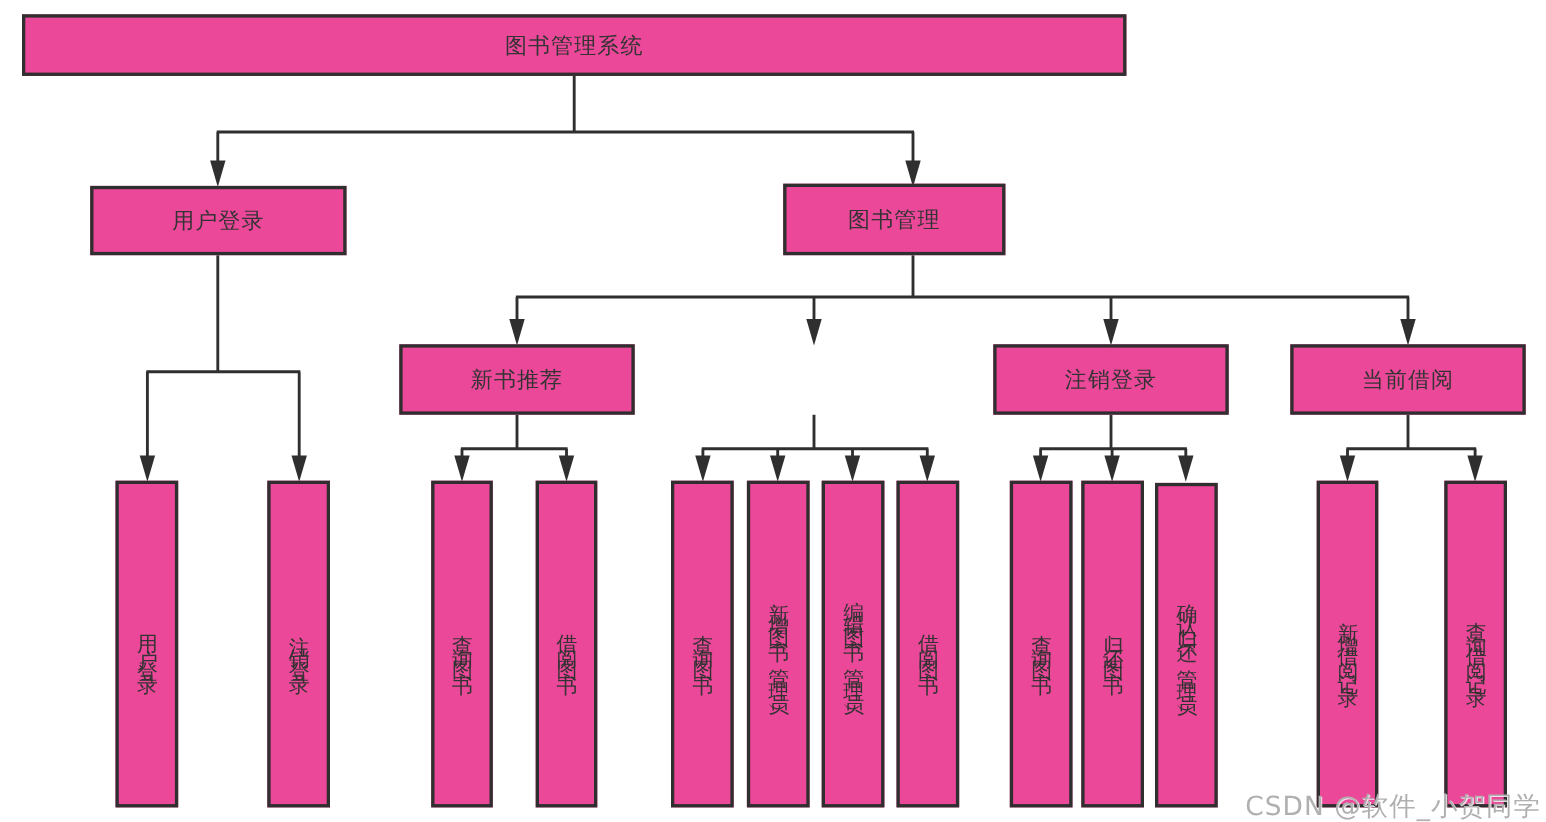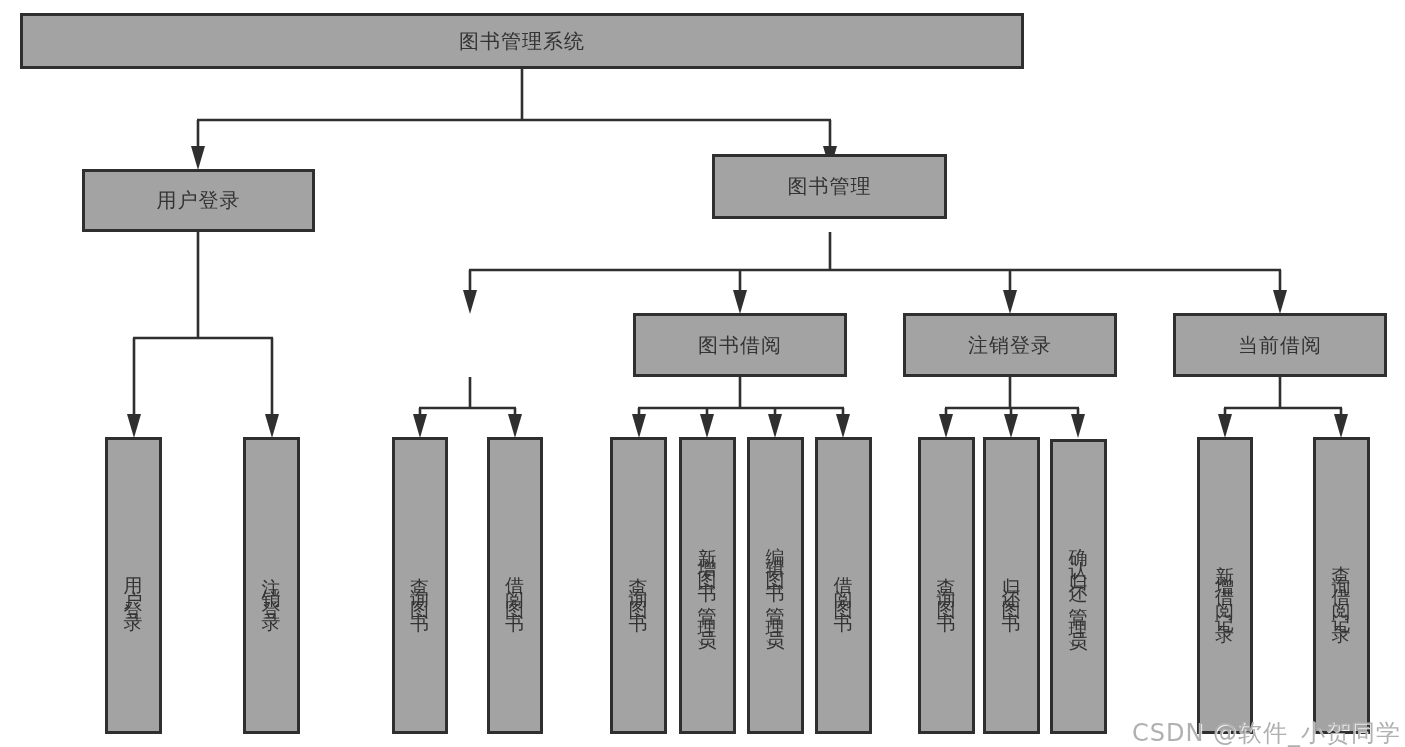--- a/index.html
+++ b/index.html
@@ -19,21 +19,21 @@
     position: absolute;
     left: 0;
     top: 0;
     width: 1405px;
     height: 747px;
   }
   .box {
     position: absolute;
     box-sizing: border-box;
     border: 3px solid #2f2f2f;
-    background: #a3a3a3;
+    background: #ec4899;
     display: flex;
     align-items: center;
     justify-content: center;
   }
   .hbox .label {
     font-size: 20px;
     color: #333333;
     letter-spacing: 1px;
     white-space: nowrap;
   }
@@ -121,26 +121,26 @@
     </g>
   </svg>
 
   <div class="box hbox" style="left:20px; top:13px; width:1004px; height:56px;">
     <span class="label">图书管理系统</span>
   </div>
 
   <div class="box hbox" style="left:82px; top:169px; width:233px; height:63px;">
     <span class="label">用户登录</span>
   </div>
-  <div class="box hbox" style="left:712px; top:154px; width:235px; height:65px;">
+  <div class="box hbox" style="left:712px; top:167px; width:202px; height:65px;">
     <span class="label">图书管理</span>
   </div>
 
-  <div class="box hbox" style="left:633px; top:313px; width:214px; height:64px;">
-    <span class="label">图书借阅</span>
+  <div class="box hbox" style="left:363px; top:313px; width:214px; height:64px;">
+    <span class="label">新书推荐</span>
   </div>
   <div class="box hbox" style="left:903px; top:313px; width:214px; height:64px;">
     <span class="label">注销登录</span>
   </div>
   <div class="box hbox" style="left:1173px; top:313px; width:214px; height:64px;">
     <span class="label">当前借阅</span>
   </div>
 
   <div class="box vbox" style="left:105px; top:437px; width:57px; height:297px;">
     <span class="label">用户登录</span>

